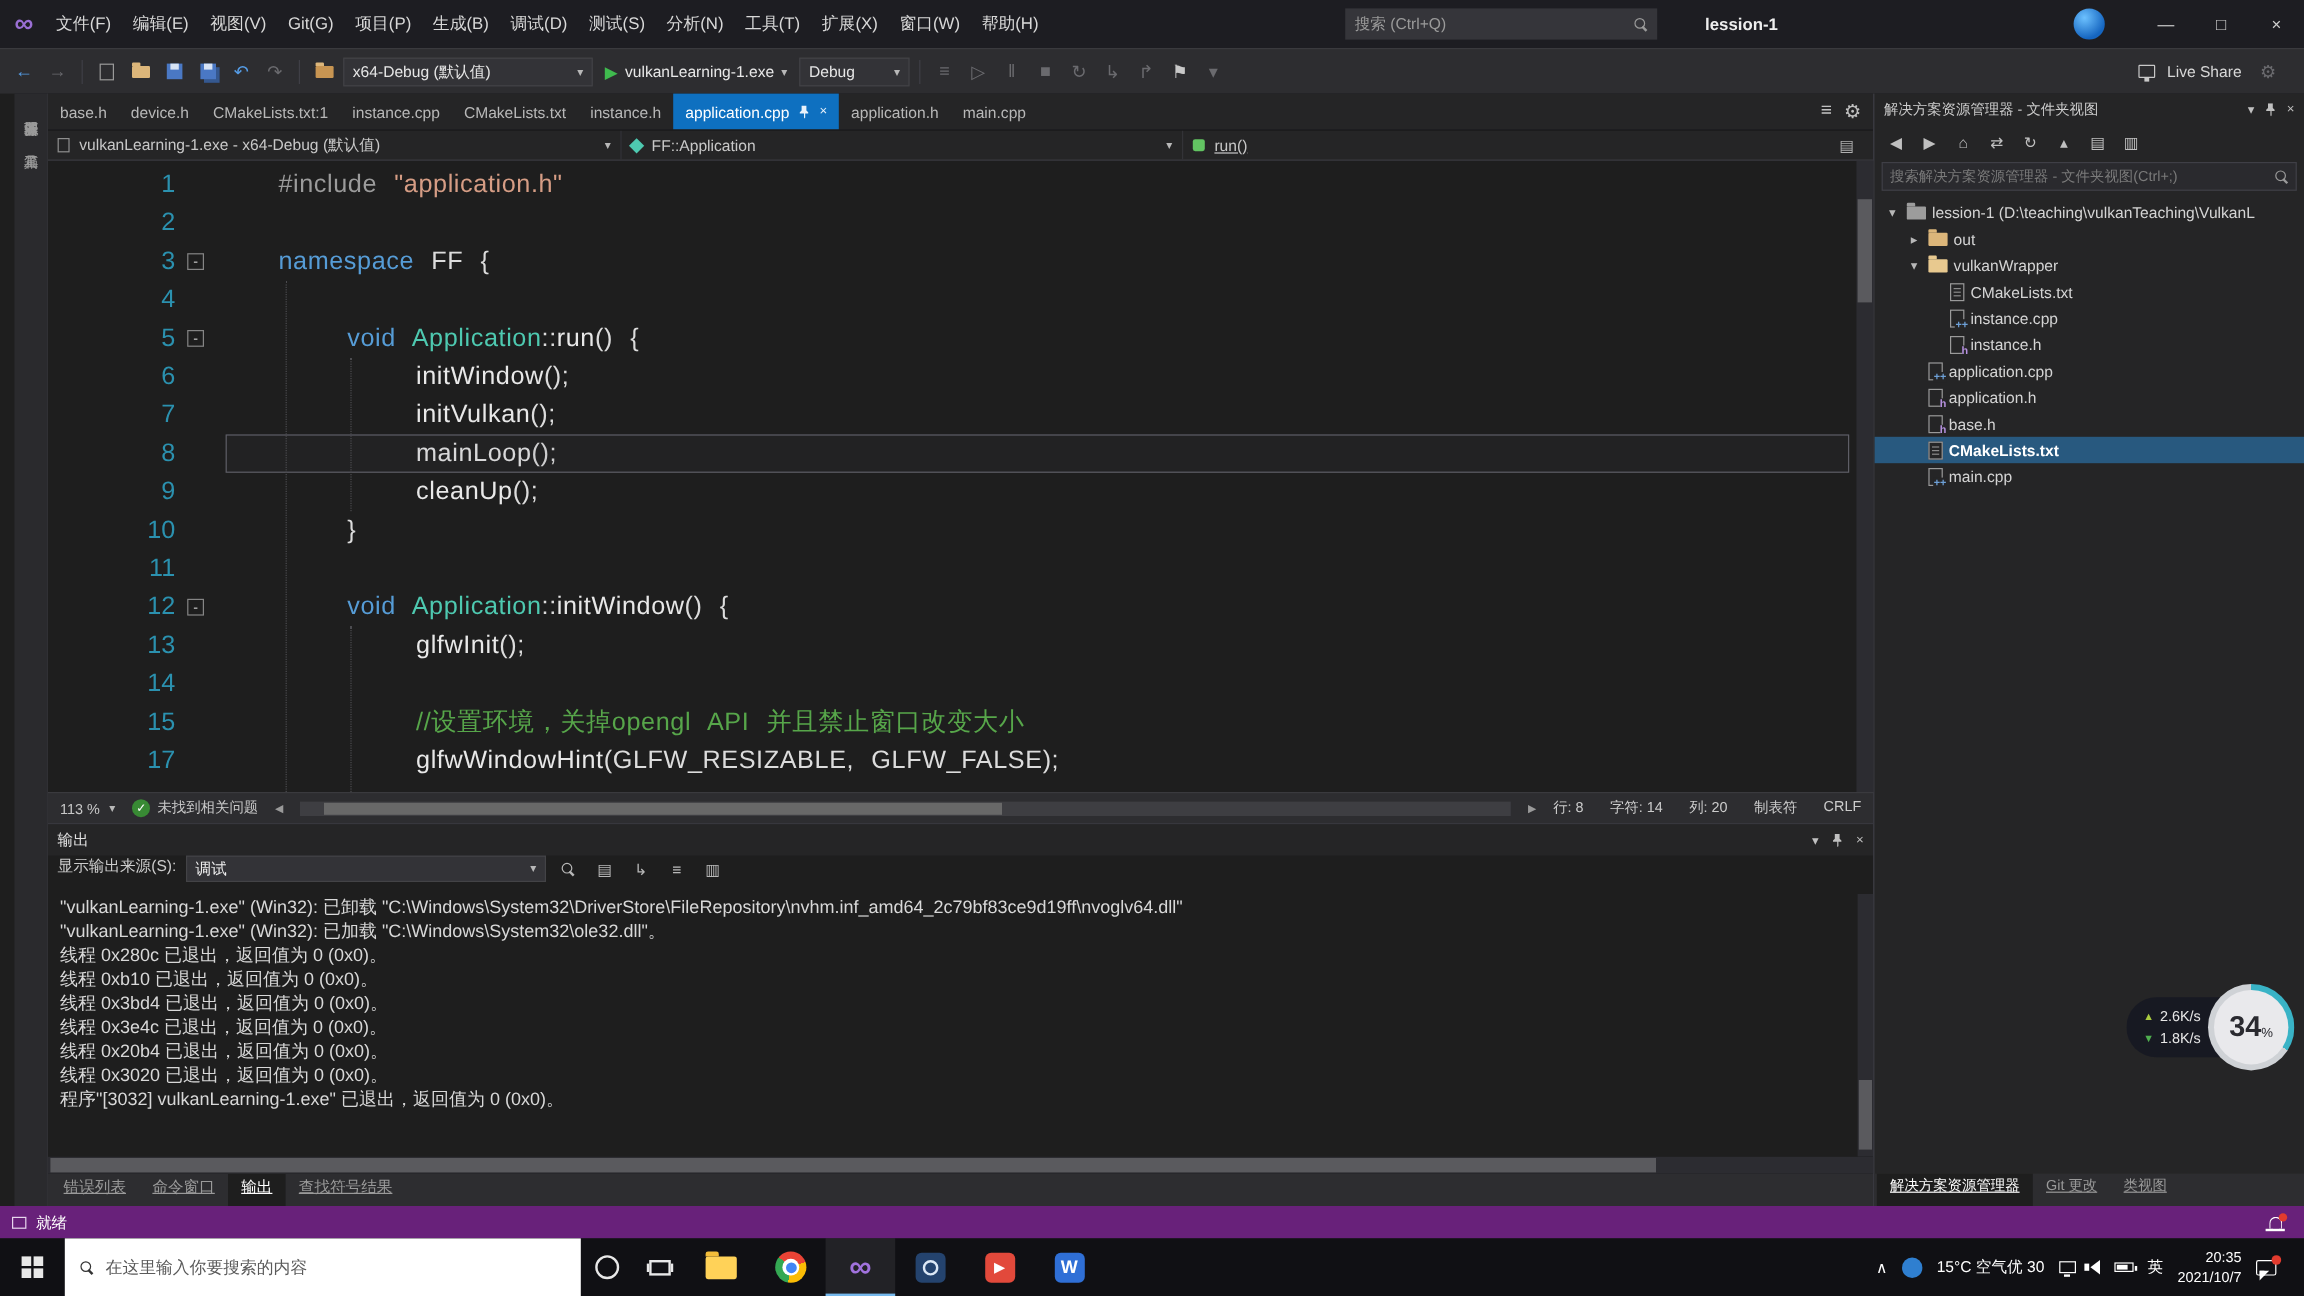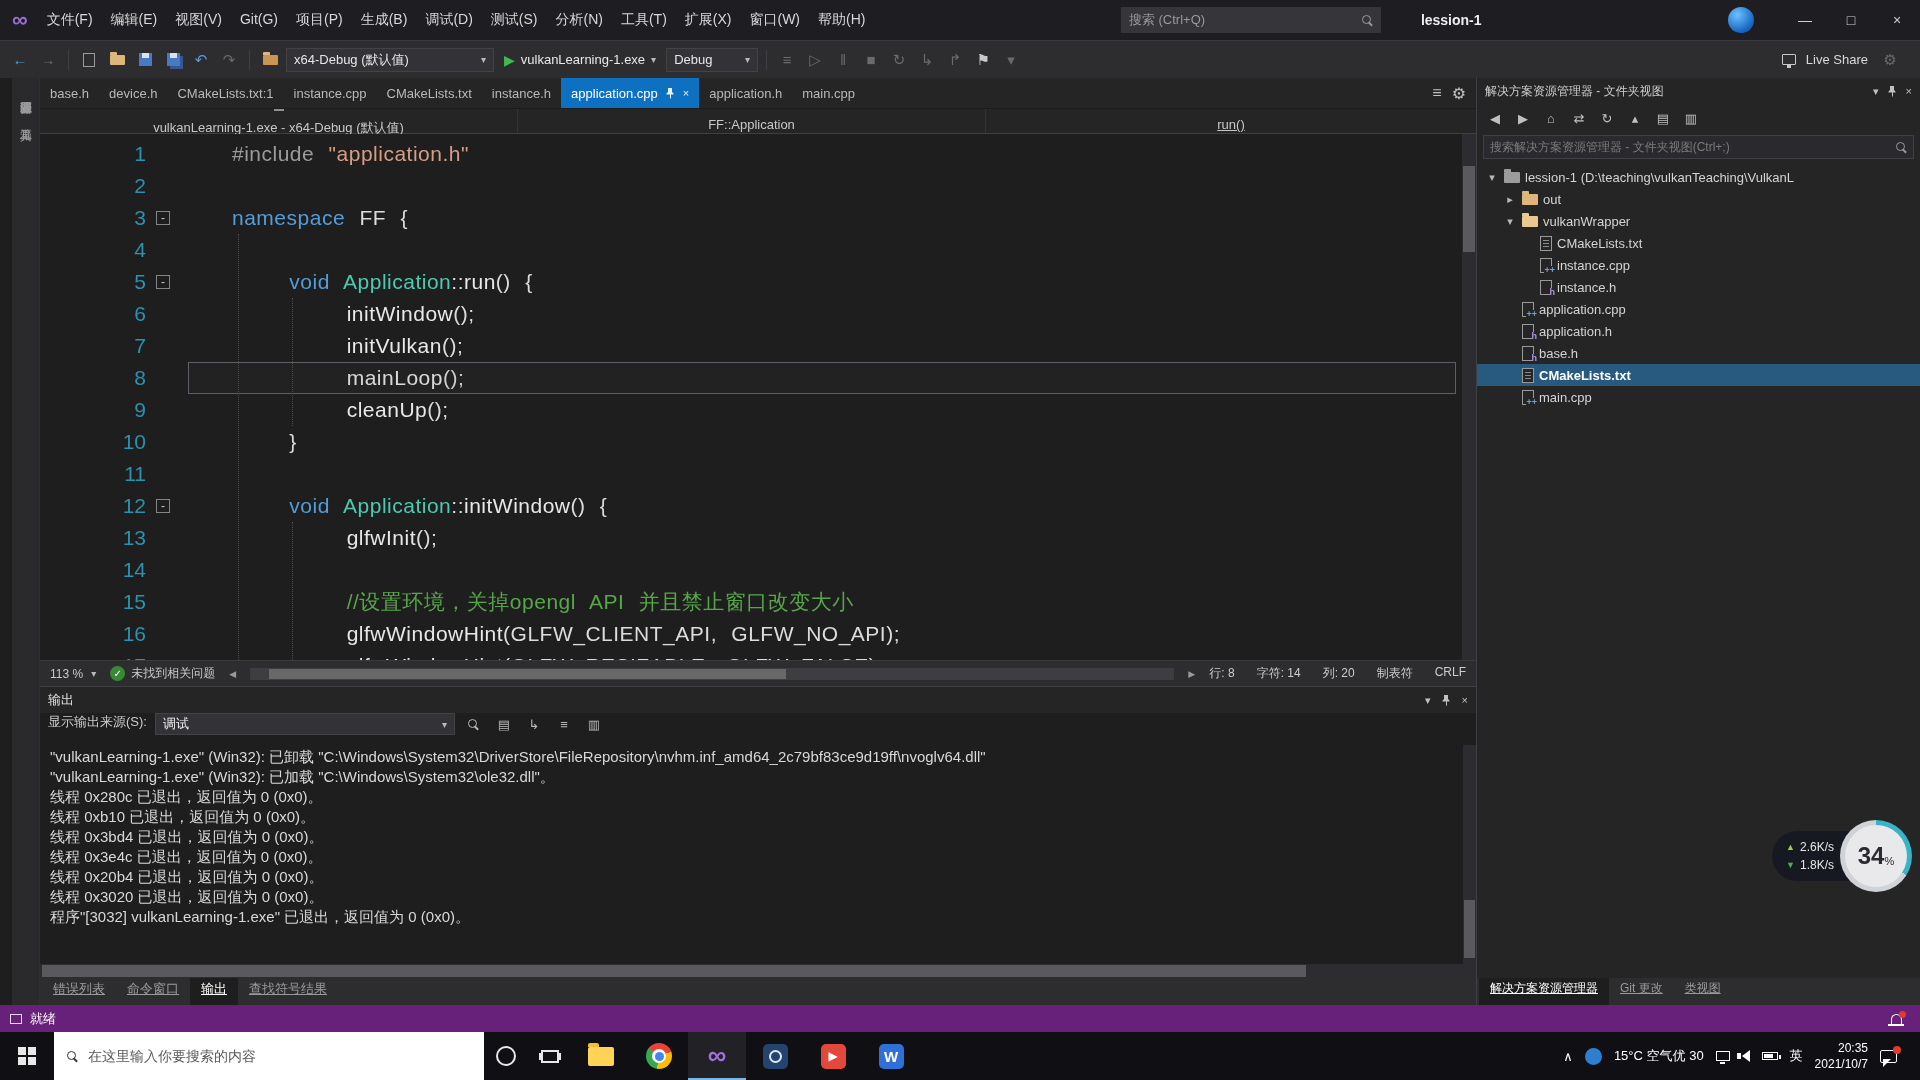--- a/index.html
+++ b/index.html
@@ -47,21 +47,21 @@
   .center { flex:1; display:flex; flex-direction:column; min-width:0; }
 
   .tabrow { height:30px; background:#252526; display:flex; align-items:stretch; }
   .tabstrip { display:flex; }
   .tab { display:flex; align-items:center; gap:7px; padding:0 10px; color:#b8b8b8; font-size:13px; cursor:default; }
   .tab.active { background:#0e70c0; color:#ffffff; }
   .tab-btn { font-size:11px; color:#e8f2fb; display:flex; align-items:center; }
   .tabrow-icons { margin-left:auto; display:flex; align-items:center; gap:10px; padding-right:10px; color:#c0c0c0; }
 
   .crumb { height:26px; background:#252526; border-top:1px solid #1b1b1c; border-bottom:1px solid #3f3f46; display:flex; align-items:center; font-size:13px; color:#c8c8c8; }
-  .crumb-sec { display:flex; align-items:center; gap:8px; padding:0 8px; height:100%; border-right:1px solid #333337;flex-direction:column; }
+  .crumb-sec { display:flex; align-items:center; gap:8px; padding:0 8px; height:100%; border-right:1px solid #333337; }
   .crumb-sec .spring { flex:1; }
   .crumb-sec.s1 { width:478px; }
   .crumb-sec.s2 { width:468px; }
   .crumb-sec.s3 { flex:1; border-right:none;text-decoration:underline; }
   .ci-doc { width:10px; height:12px; border:1px solid #8f8f8f; }
   .ci-class { width:9px; height:9px; background:#4ec9b0; transform:rotate(45deg); }
   .ci-method { width:10px; height:10px; background:#62c462; border-radius:2px; }
   .crumb-split { margin-left:auto; color:#b0b0b0; padding:0 8px; }
 
   
@@ -105,21 +105,21 @@
   .ovthumb { position:absolute; left:1px; right:1px; bottom:6px; height:58px; background:#5a5a5e; }
   .out-hscroll { height:14px; background:#2c2c31; position:relative; }
   .out-hthumb { position:absolute; left:2px; width:88%; top:1px; bottom:1px; background:#5a5a5e; }
   .oline { white-space:pre; }
 
   .ptabs { height:27px; background:#2d2d30; display:flex; font-size:13px; align-items:stretch; padding-left:2px; }
   .ptab { padding:2px 11px; color:#9a9a9a;text-decoration:underline; }
   .ptab.active { background:#1e1e1e; color:#ffffff; }
 
   
-  .right { width:444px; background:#252526; border-left:1px solid #3f3f46; display:flex; flex-direction:column; font-size:13px; }
+  .right { width:359px; background:#252526; border-left:1px solid #3f3f46; display:flex; flex-direction:column; font-size:13px; }
   .rp-head { height:26px; display:flex; align-items:center; gap:8px; padding:0 8px; color:#cccccc; font-size:12px; }
   .rp-head .spring { flex:1; }
   .rp-head .hico { color:#c0c0c0; font-size:11px; display:flex; align-items:center; }
   .rp-tools { height:28px; display:flex; align-items:center; gap:4px; padding:0 6px; border-bottom:1px solid #30303.4; }
   .rp-tools .rico { width:24px; height:22px; display:flex; align-items:center; justify-content:center; color:#c0c0c0; font-size:13px; }
   .rp-search { height:30px; padding:3px 6px; }
   .rp-search .sbox { width:100%; height:24px; background:#2a2a2e; border:1px solid #3f3f46; display:flex; align-items:center; padding:0 6px; }
   .rp-search input { flex:1; background:transparent; border:none; outline:none; color:#cccccc; font-size:12px; }
   .rp-search input::placeholder { color:#7a7a7a; }
   .tree { flex:1; overflow:hidden; padding-top:4px; }
@@ -433,25 +433,20 @@
             <span class="ln">14</span>
             <span class="foldcol"></span>
             <span class="ctext"></span>
           </div>
           <div class="cline">
             <span class="ln">15</span>
             <span class="foldcol"></span>
             <span class="ctext"><span class="c-pln">        </span><span class="c-cm">//设置环境，关掉opengl API 并且禁止窗口改变大小</span></span>
           </div>
           <div class="cline">
-            <span class="ln">16</span>
-            <span class="foldcol"></span>
-            <span class="ctext"><span class="c-pln">        </span><span class="c-fn">glfwWindowHint</span><span class="c-pln">(</span><span class="c-mac">GLFW_CLIENT_API</span><span class="c-pln">, </span><span class="c-mac">GLFW_NO_API</span><span class="c-pln">);</span></span>
-          </div>
-          <div class="cline">
             <span class="ln">17</span>
             <span class="foldcol"></span>
             <span class="ctext"><span class="c-pln">        </span><span class="c-fn">glfwWindowHint</span><span class="c-pln">(</span><span class="c-mac">GLFW_RESIZABLE</span><span class="c-pln">, </span><span class="c-mac">GLFW_FALSE</span><span class="c-pln">);</span></span>
           </div>
         </div>
       <div class="guide" id="g1"></div>
       <div class="guide" id="g2"></div>
       <div class="guide" id="g3"></div>
       <div class="vscroll">
           <div class="vthumb"></div>

